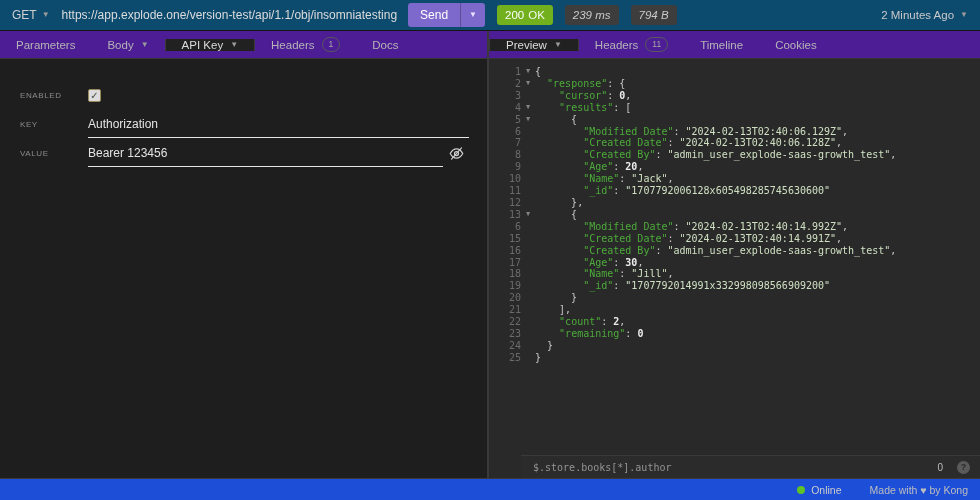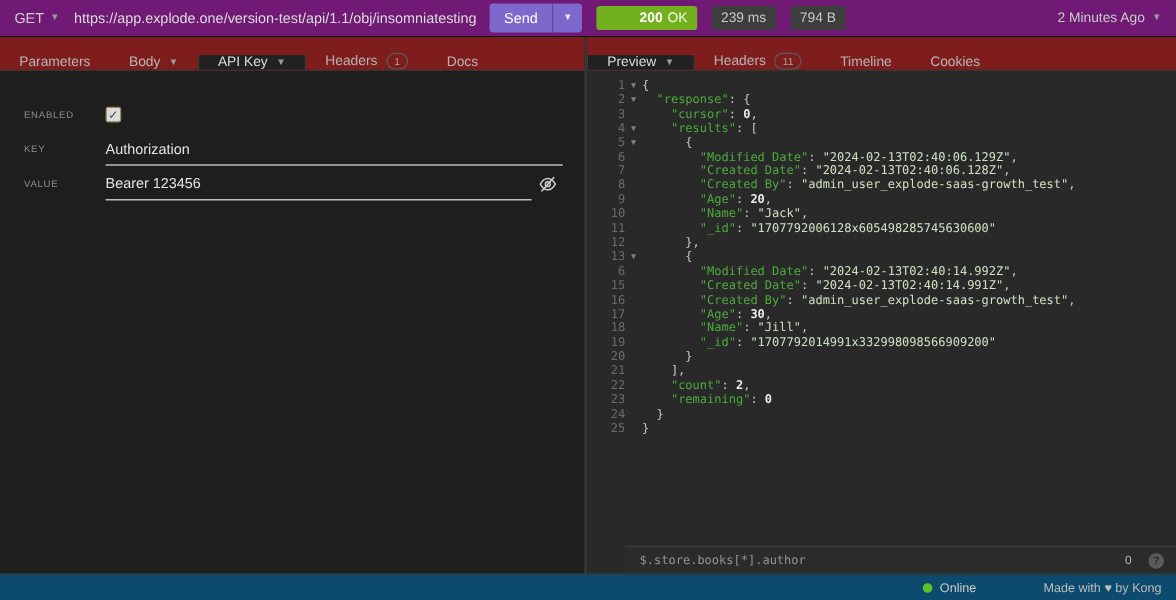--- a/index.html
+++ b/index.html
@@ -1,44 +1,44 @@
 <!DOCTYPE html>
 <html><head>
 <meta charset="utf-8">
 <style>
   * { margin:0; padding:0; box-sizing:border-box; }
   html,body { width:980px; height:500px; overflow:hidden; }
   body { font-family:"Liberation Sans", sans-serif; background:#1e1e1e; color:#ddd; }
   .app { width:980px; height:500px; display:flex; flex-direction:column; background:#1e1e1e; }
 
   
-  .topbar { height:36px; flex:0 0 30px; display:flex; align-items:stretch; background:#701a75; border-bottom:1px solid #161616;justify-content:center; }
+  .topbar { height:36px; flex:0 0 30px; display:flex; align-items:stretch; background:#0c4a6e; border-bottom:1px solid #161616;justify-content:center; }
   .topbar-left { width:487px; flex:0 0 487px; display:flex; align-items:center; padding-left:10px; }
   .method { display:flex; align-items:center; gap:5px; color:#cfcfcf; font-size:12px; cursor:pointer; padding:0 6px 0 2px; }
   .caret { font-size:8px; color:#9a9a9a; line-height:1; }
   .url { flex:1; font-size:12px; color:#dcdcdc; white-space:nowrap; overflow:hidden; padding-left:6px; }
   .send-btn { display:flex; align-items:stretch; height:24px; margin:3px 2px 3px 6px; border-radius:3px; overflow:hidden; background:#7d69cb; cursor:pointer; }
   .send-btn .send-main { display:flex; align-items:center; padding:0 12px; color:#fff; font-size:12px; }
   .send-btn .send-caret { display:flex; align-items:center; padding:0 8px; border-left:1px solid rgba(0,0,0,0.25); }
   .send-btn .send-caret .caret { color:#e8e2ff; }
   .topbar-right { flex:1; display:flex; align-items:center; padding:0 12px 0 10px; }
   .badge { height:20px; display:flex; align-items:center; border-radius:3px; padding:0 8px; font-size:11.5px; margin-right:12px; }
   .badge.status { background:#72b01e; color:#fff; }
-  .badge.status .code { font-weight:bold; margin-right:4px;margin-left:28px; }
+  .badge.status .code { font-weight:normal; margin-right:4px; }
   .badge.status .msg { opacity:.93; }
-  .badge.meta { background:#3d3d3d; color:#c9c9c9; }
+  .badge.meta { background:#3d3d3d; color:#c9c9c9;font-style:italic; }
   .ts { margin-left:auto; display:flex; align-items:center; gap:6px; color:#c9c9c9; font-size:11.5px; cursor:pointer; }
 
   
   .main { flex:1; display:flex; min-height:0; }
   .pane-left { width:487px; flex:0 0 487px; display:flex; flex-direction:column; background:#1e1e1e; }
   .vdivider { width:2px; flex:0 0 2px; background:#3a3a3a; }
   .pane-right { flex:1; display:flex; flex-direction:column; background:#292929; min-width:0; }
 
-  .tabbar { height:28px; flex:0 0 28px; display:flex; align-items:flex-end; background:#7f1d1d; border-bottom:1px solid #363636; }
+  .tabbar { height:28px; flex:0 0 28px; display:flex; align-items:center; background:#4c1d95; border-bottom:1px solid #363636; }
   .tab { display:flex; align-items:center; gap:7px; padding:0 16px; font-size:11.5px; color:#b5b5b5; cursor:pointer; white-space:nowrap; }
   .tab.active { background:#212121; border-left:1px solid #3c3c3c; border-right:1px solid #3c3c3c; color:#dcdcdc; }
   .tab .count-pill { font-size:8.5px; color:#a8a8a8; border:1px solid #5a5a5a; border-radius:8px; padding:1px 6px; line-height:1.2; }
 
   
   .form { padding:22px 18px 0 20px; }
   .form-row { display:flex; align-items:center; min-height:29px; }
   .form-label { width:68px; flex:0 0 68px; font-size:8px; letter-spacing:.6px; color:#8c8c8c; text-transform:uppercase; }
   .form-ctl { flex:1; display:flex; align-items:center; min-width:0; }
   .input-line { flex:1; display:flex; align-items:center; height:26px; border-bottom:1px solid #e5e5e5; }
@@ -58,21 +58,21 @@
   .tok-p { color:#c7c7c7; }
 
   
   .filterbar { height:23px; flex:0 0 23px; display:flex; align-items:center; background:#2b2b2b; border-top:1px solid #3a3a3a; padding:0 10px 0 12px;margin-left:32px; }
   .filter-input { flex:1; background:transparent; border:none; outline:none; font-family:"DejaVu Sans Mono", monospace; font-size:10px; color:#cfcfcf; }
   .filter-input::placeholder { color:#949494; opacity:1; }
   .filter-count { font-size:10px; color:#bdbdbd; margin:0 14px 0 8px; }
   .help-circle { width:13px; height:13px; border-radius:50%; background:#5a5a5a; color:#2b2b2b; font-size:9px; font-weight:bold; display:flex; align-items:center; justify-content:center; cursor:pointer; }
 
   
-  .statusbar { height:22px; flex:0 0 22px; background:#0c4a6e; border-top:1px solid #3a3a3a; display:flex; align-items:center; justify-content:flex-end; padding:0 12px; gap:56px; }
+  .statusbar { height:22px; flex:0 0 22px; background:#1d4ed8; border-top:1px solid #3a3a3a; display:flex; align-items:center; justify-content:flex-end; padding:0 12px; gap:28px; }
   .online { display:flex; align-items:center; gap:6px; font-size:10.5px; color:#cccccc; cursor:pointer; }
   .dot { width:8px; height:8px; border-radius:50%; background:#5fc327; }
   .credit { font-size:10.5px; color:#bdbdbd; }
 </style>
 </head>
 <body>
 
 <div class="app">
 
   <div class="topbar">

